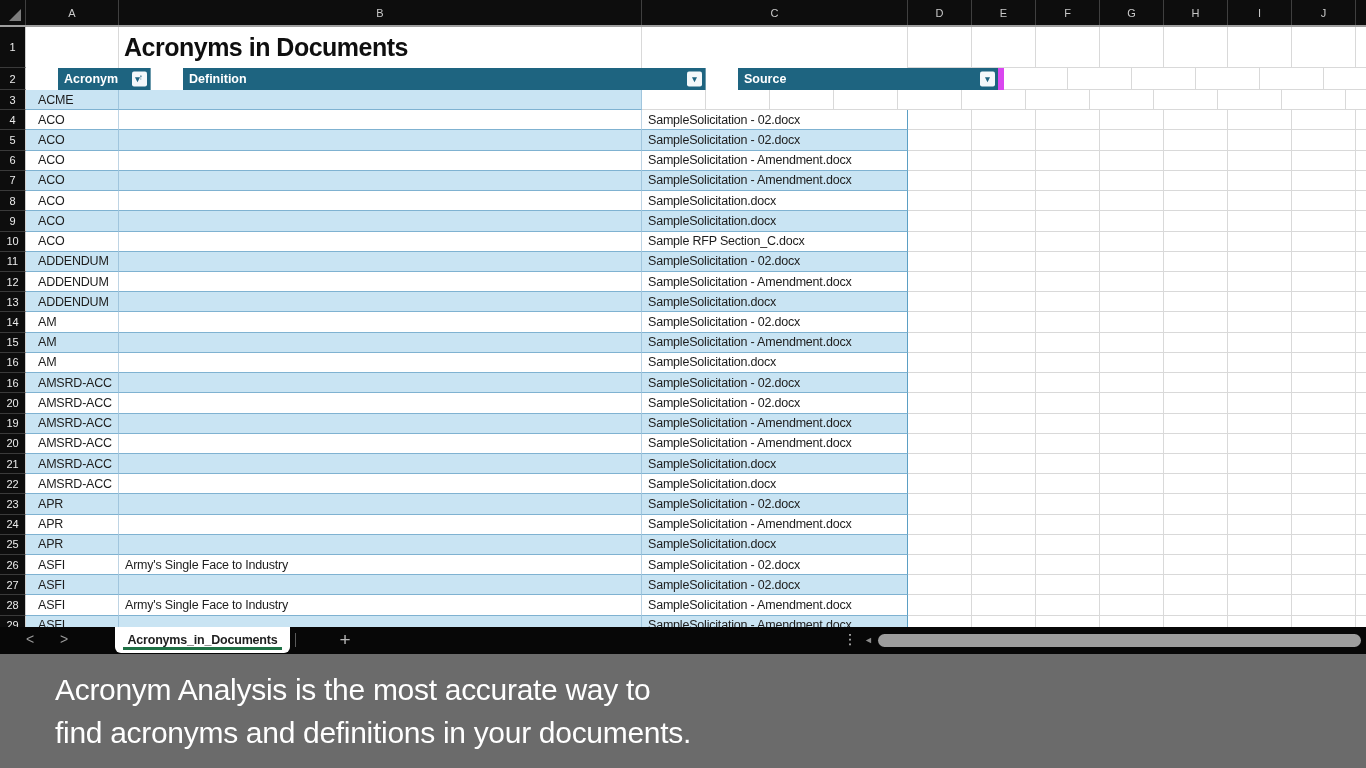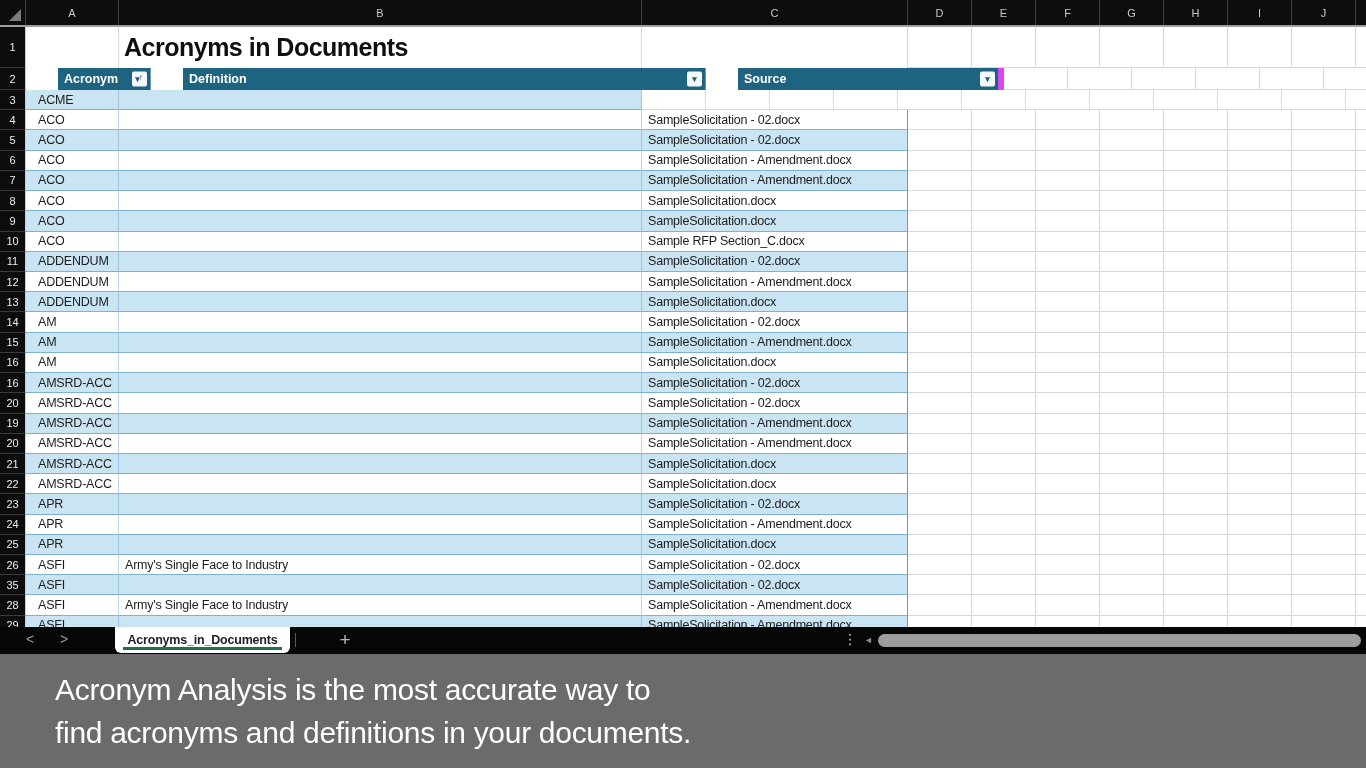--- a/index.html
+++ b/index.html
@@ -295,21 +295,21 @@
     <div class="trail"></div>
   </div>
       <div class="row drow">
     <div class="rowhead">26</div>
     <div class="cell ca">ASFI</div>
     <div class="cell cb">Army's Single Face to Industry</div>
     <div class="cell cc">SampleSolicitation - 02.docx</div>
     <div class="trail"></div>
   </div>
       <div class="row drow band">
-    <div class="rowhead">35</div>
+    <div class="rowhead">27</div>
     <div class="cell ca">ASFI</div>
     <div class="cell cb"></div>
     <div class="cell cc">SampleSolicitation - 02.docx</div>
     <div class="trail"></div>
   </div>
       <div class="row drow">
     <div class="rowhead">28</div>
     <div class="cell ca">ASFI</div>
     <div class="cell cb">Army's Single Face to Industry</div>
     <div class="cell cc">SampleSolicitation - Amendment.docx</div>

